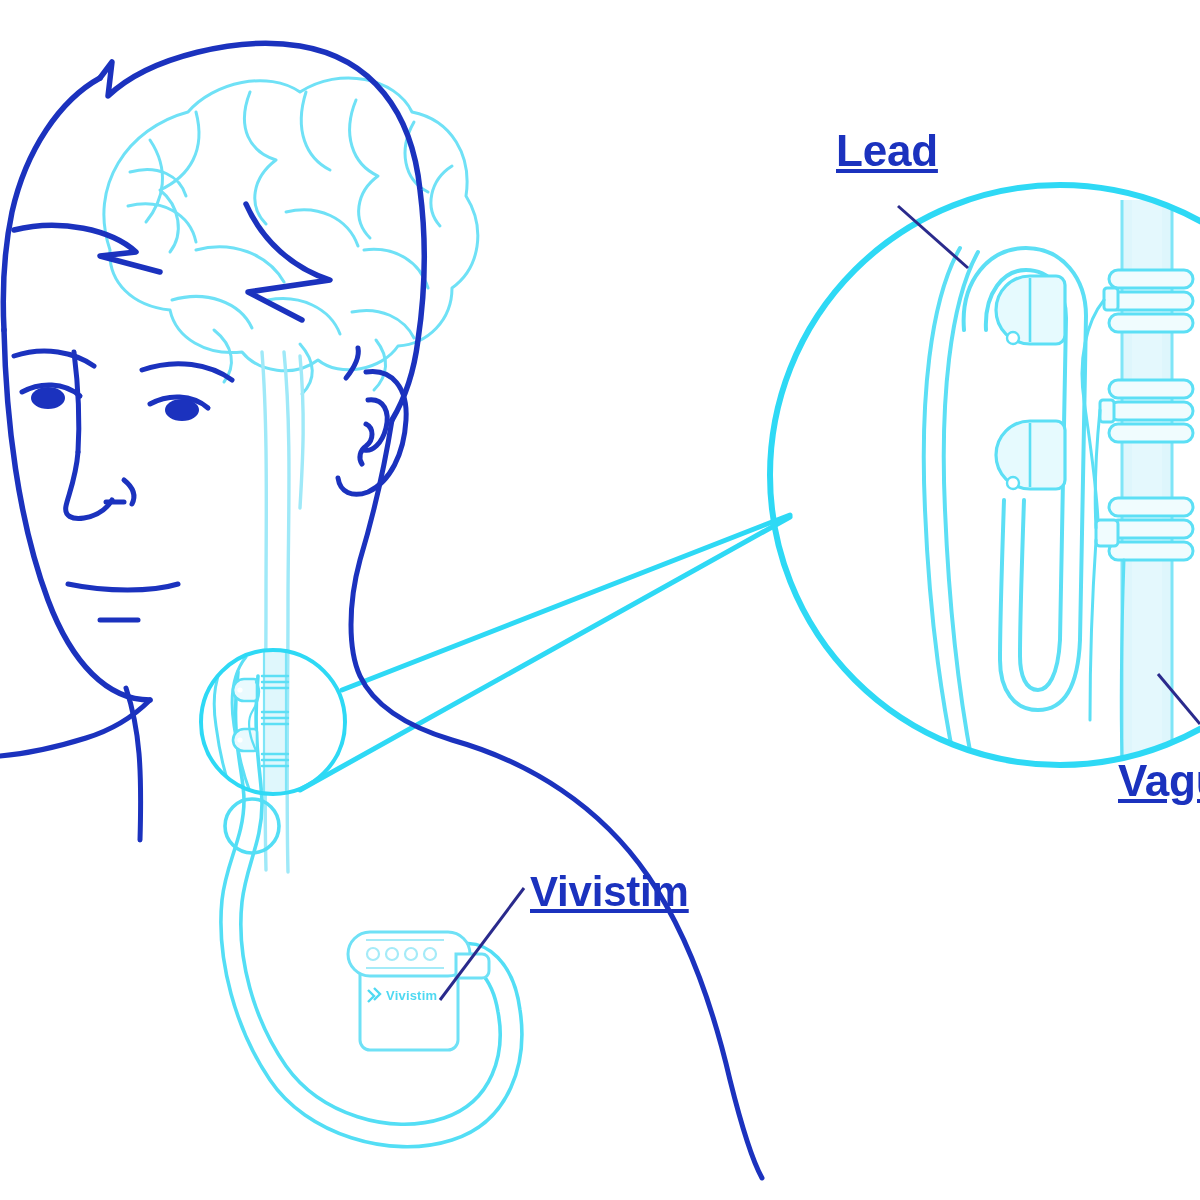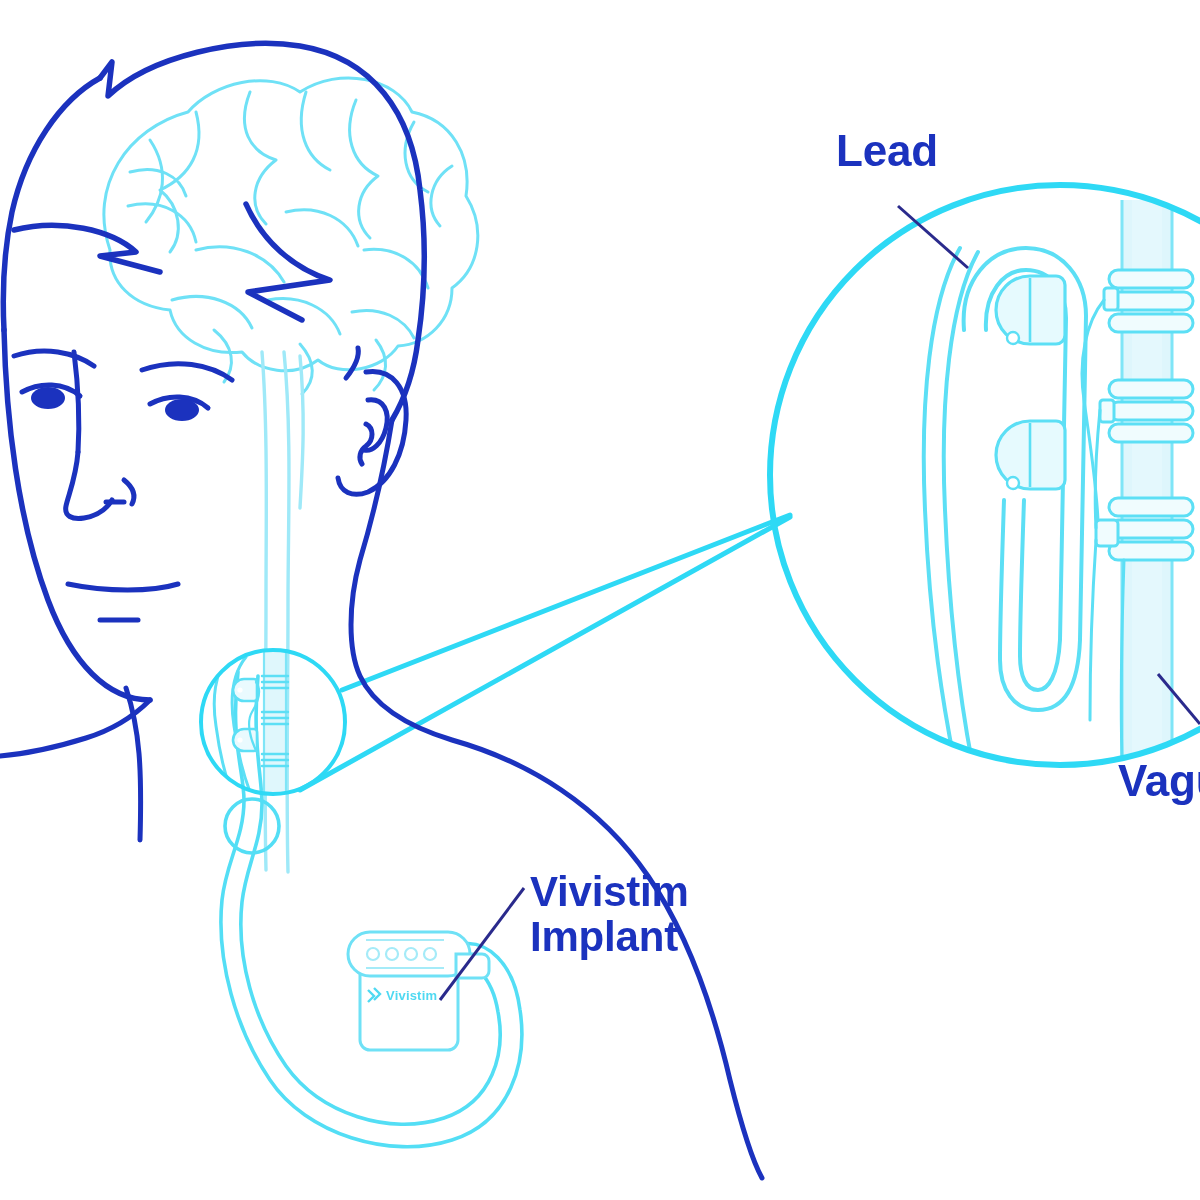--- a/index.html
+++ b/index.html
@@ -10,20 +10,21 @@
   }
   #stage{position:absolute;left:0;top:0;width:1200px;height:1200px;}
   svg.layer{position:absolute;left:0;top:0;width:1200px;height:1200px;display:block;}
   .lbl{
     position:absolute;
     color:#1B32BE;
     font-weight:700;
     letter-spacing:-0.2px;
     line-height:1.06;
     white-space:pre;
+    text-decoration:underline;
   }
   #lbl-lead{left:836px;top:128px;font-size:44px;}
   #lbl-vagus{left:1118px;top:758px;font-size:44px;}
   #lbl-implant{left:530px;top:870px;font-size:42px;}
   #lbl-implant .l2{display:block;}
   .logo-text{
     position:absolute;left:386px;top:988px;
     font-size:13px;font-weight:700;color:#4FD9F2;letter-spacing:.2px;
   }
 </style>
@@ -256,16 +257,16 @@
   </svg>
 
   <svg class="layer" viewBox="0 0 1200 1200">
     <line x1="898" y1="206" x2="968" y2="268" stroke="#2A2A8C" stroke-width="3"></line>
     <line x1="1158" y1="674" x2="1200" y2="724" stroke="#2A2A8C" stroke-width="3"></line>
     <line x1="524" y1="888" x2="440" y2="1000" stroke="#2A2A8C" stroke-width="3"></line>
   </svg>
 
   <div class="lbl" id="lbl-lead">Lead</div>
   <div class="lbl" id="lbl-vagus">Vagus</div>
-  <div class="lbl" id="lbl-implant"><span>Vivistim</span><span class="l2">Implant</span></div>
+  <div class="lbl" id="lbl-implant"><span>Vivistim</span></div>
   <div class="logo-text">Vivistim</div>
 
 </div>
 
 </body></html>

